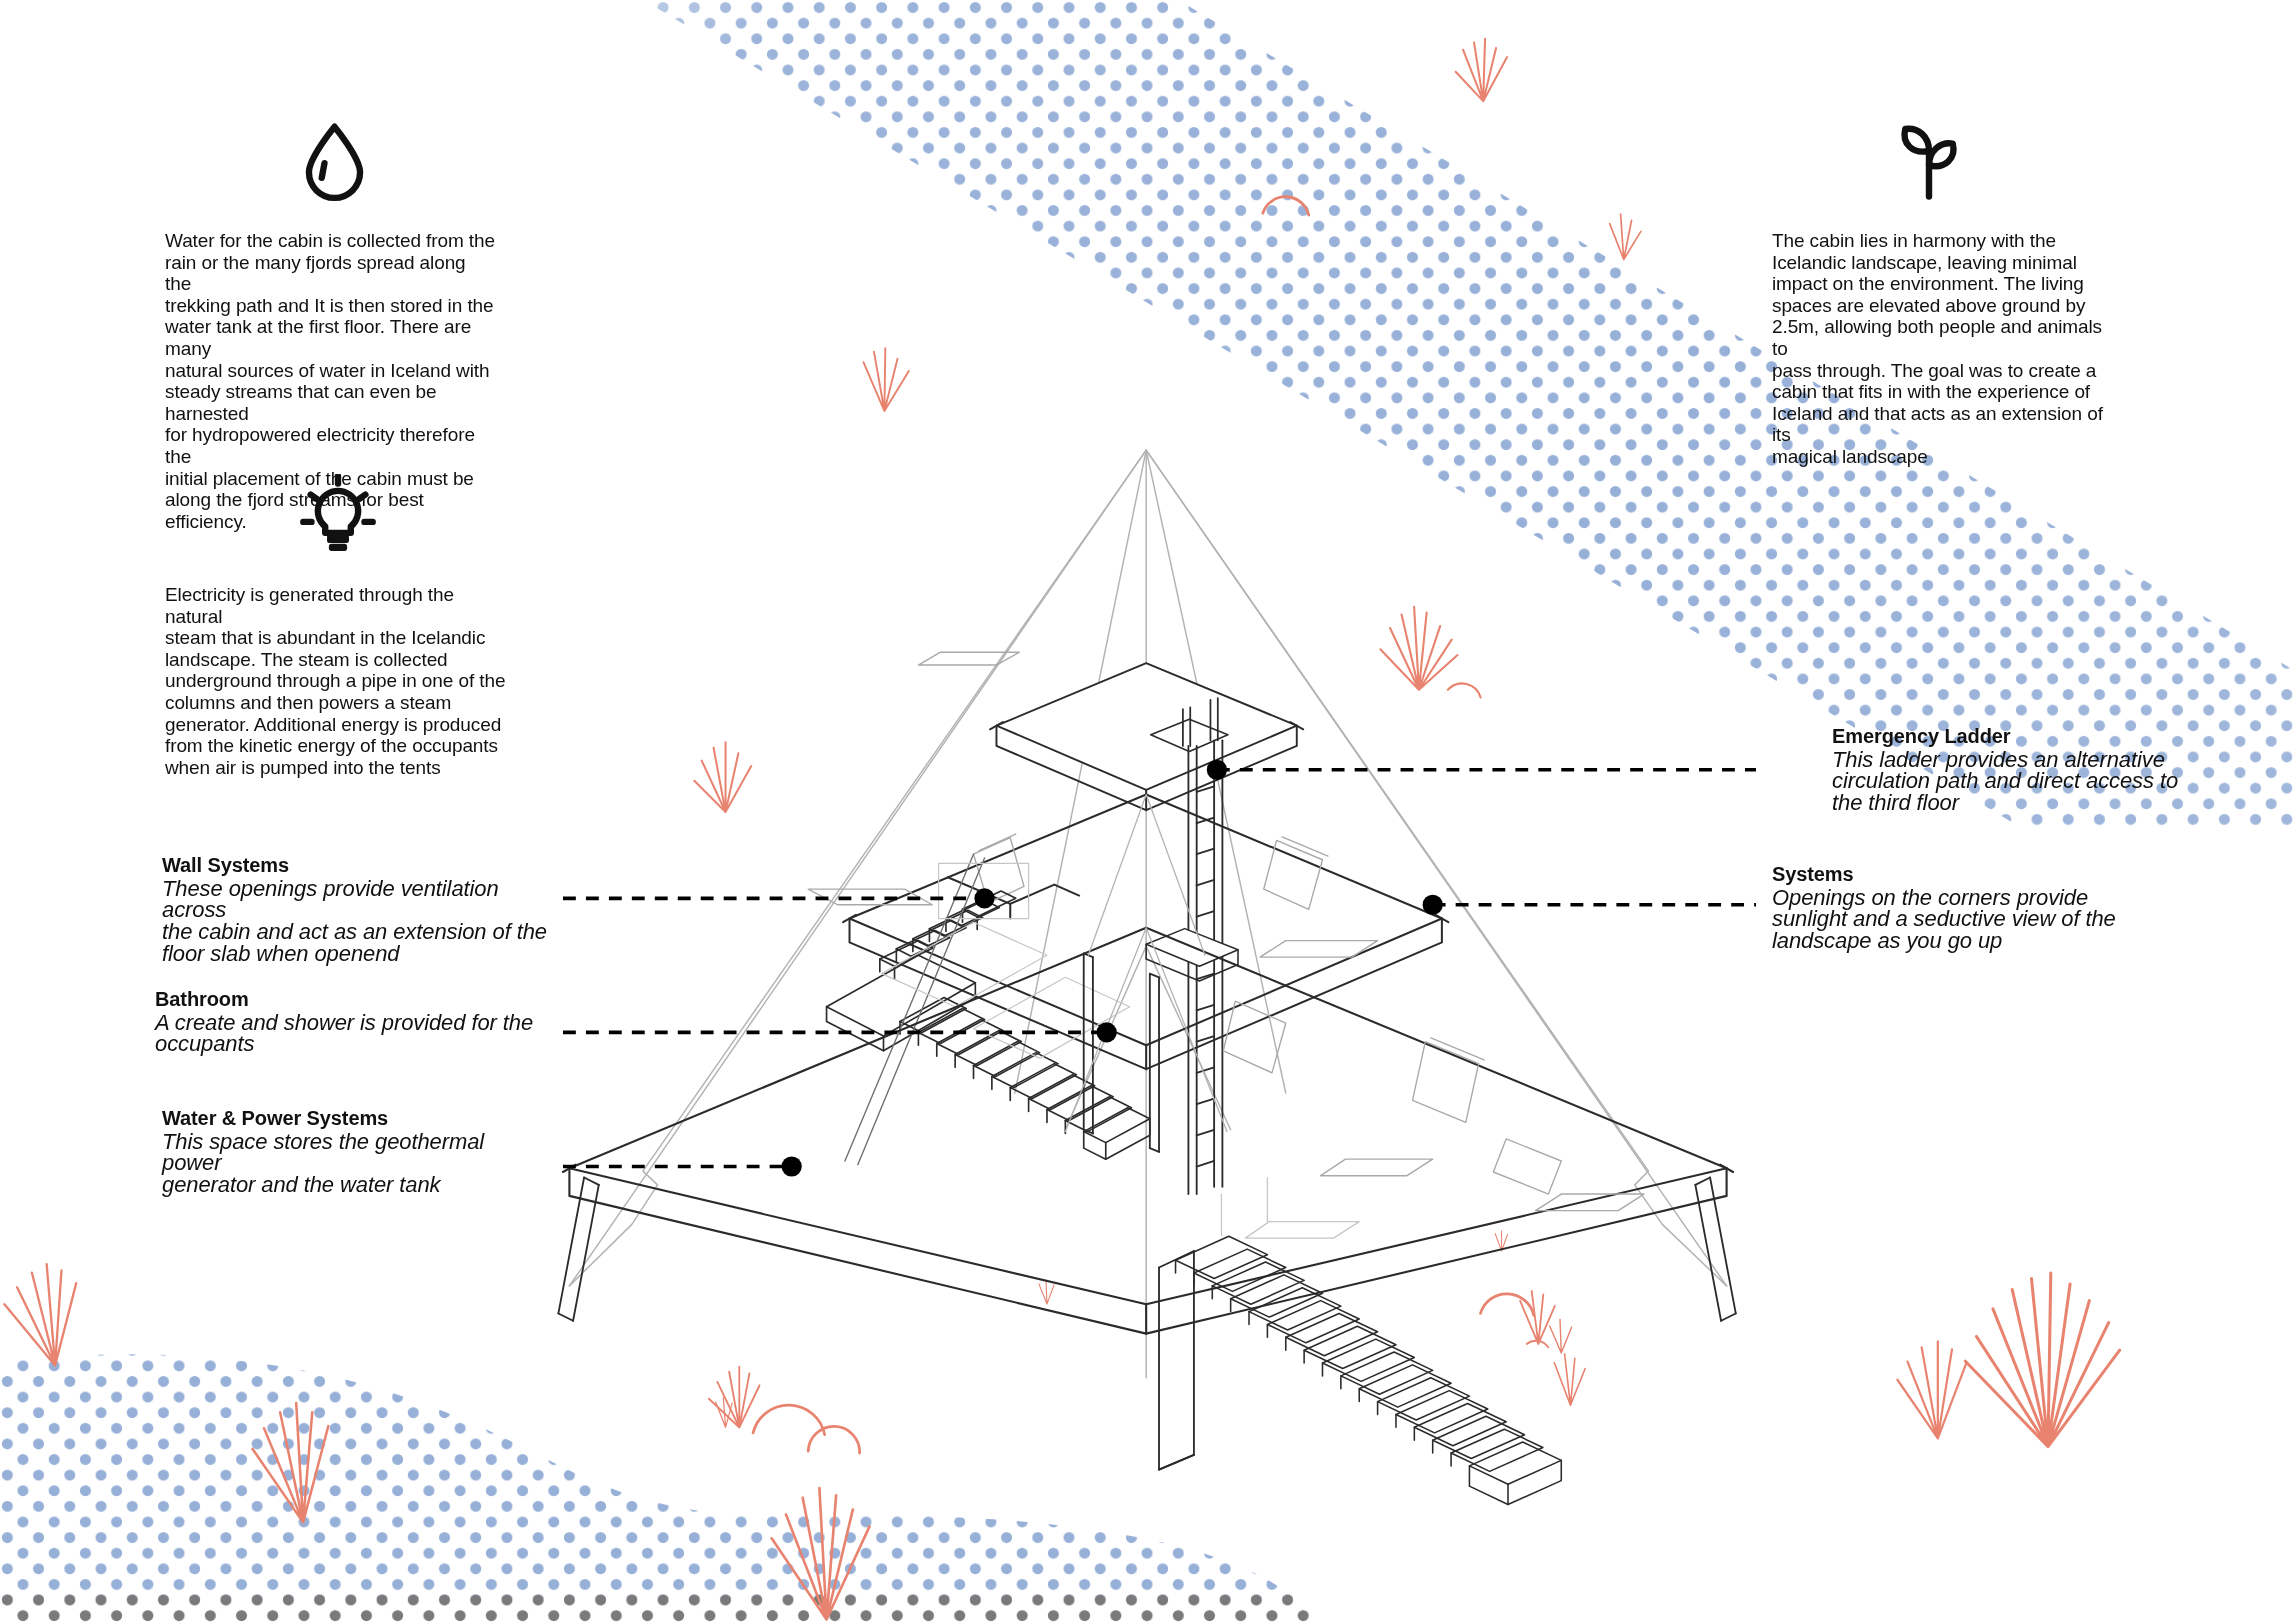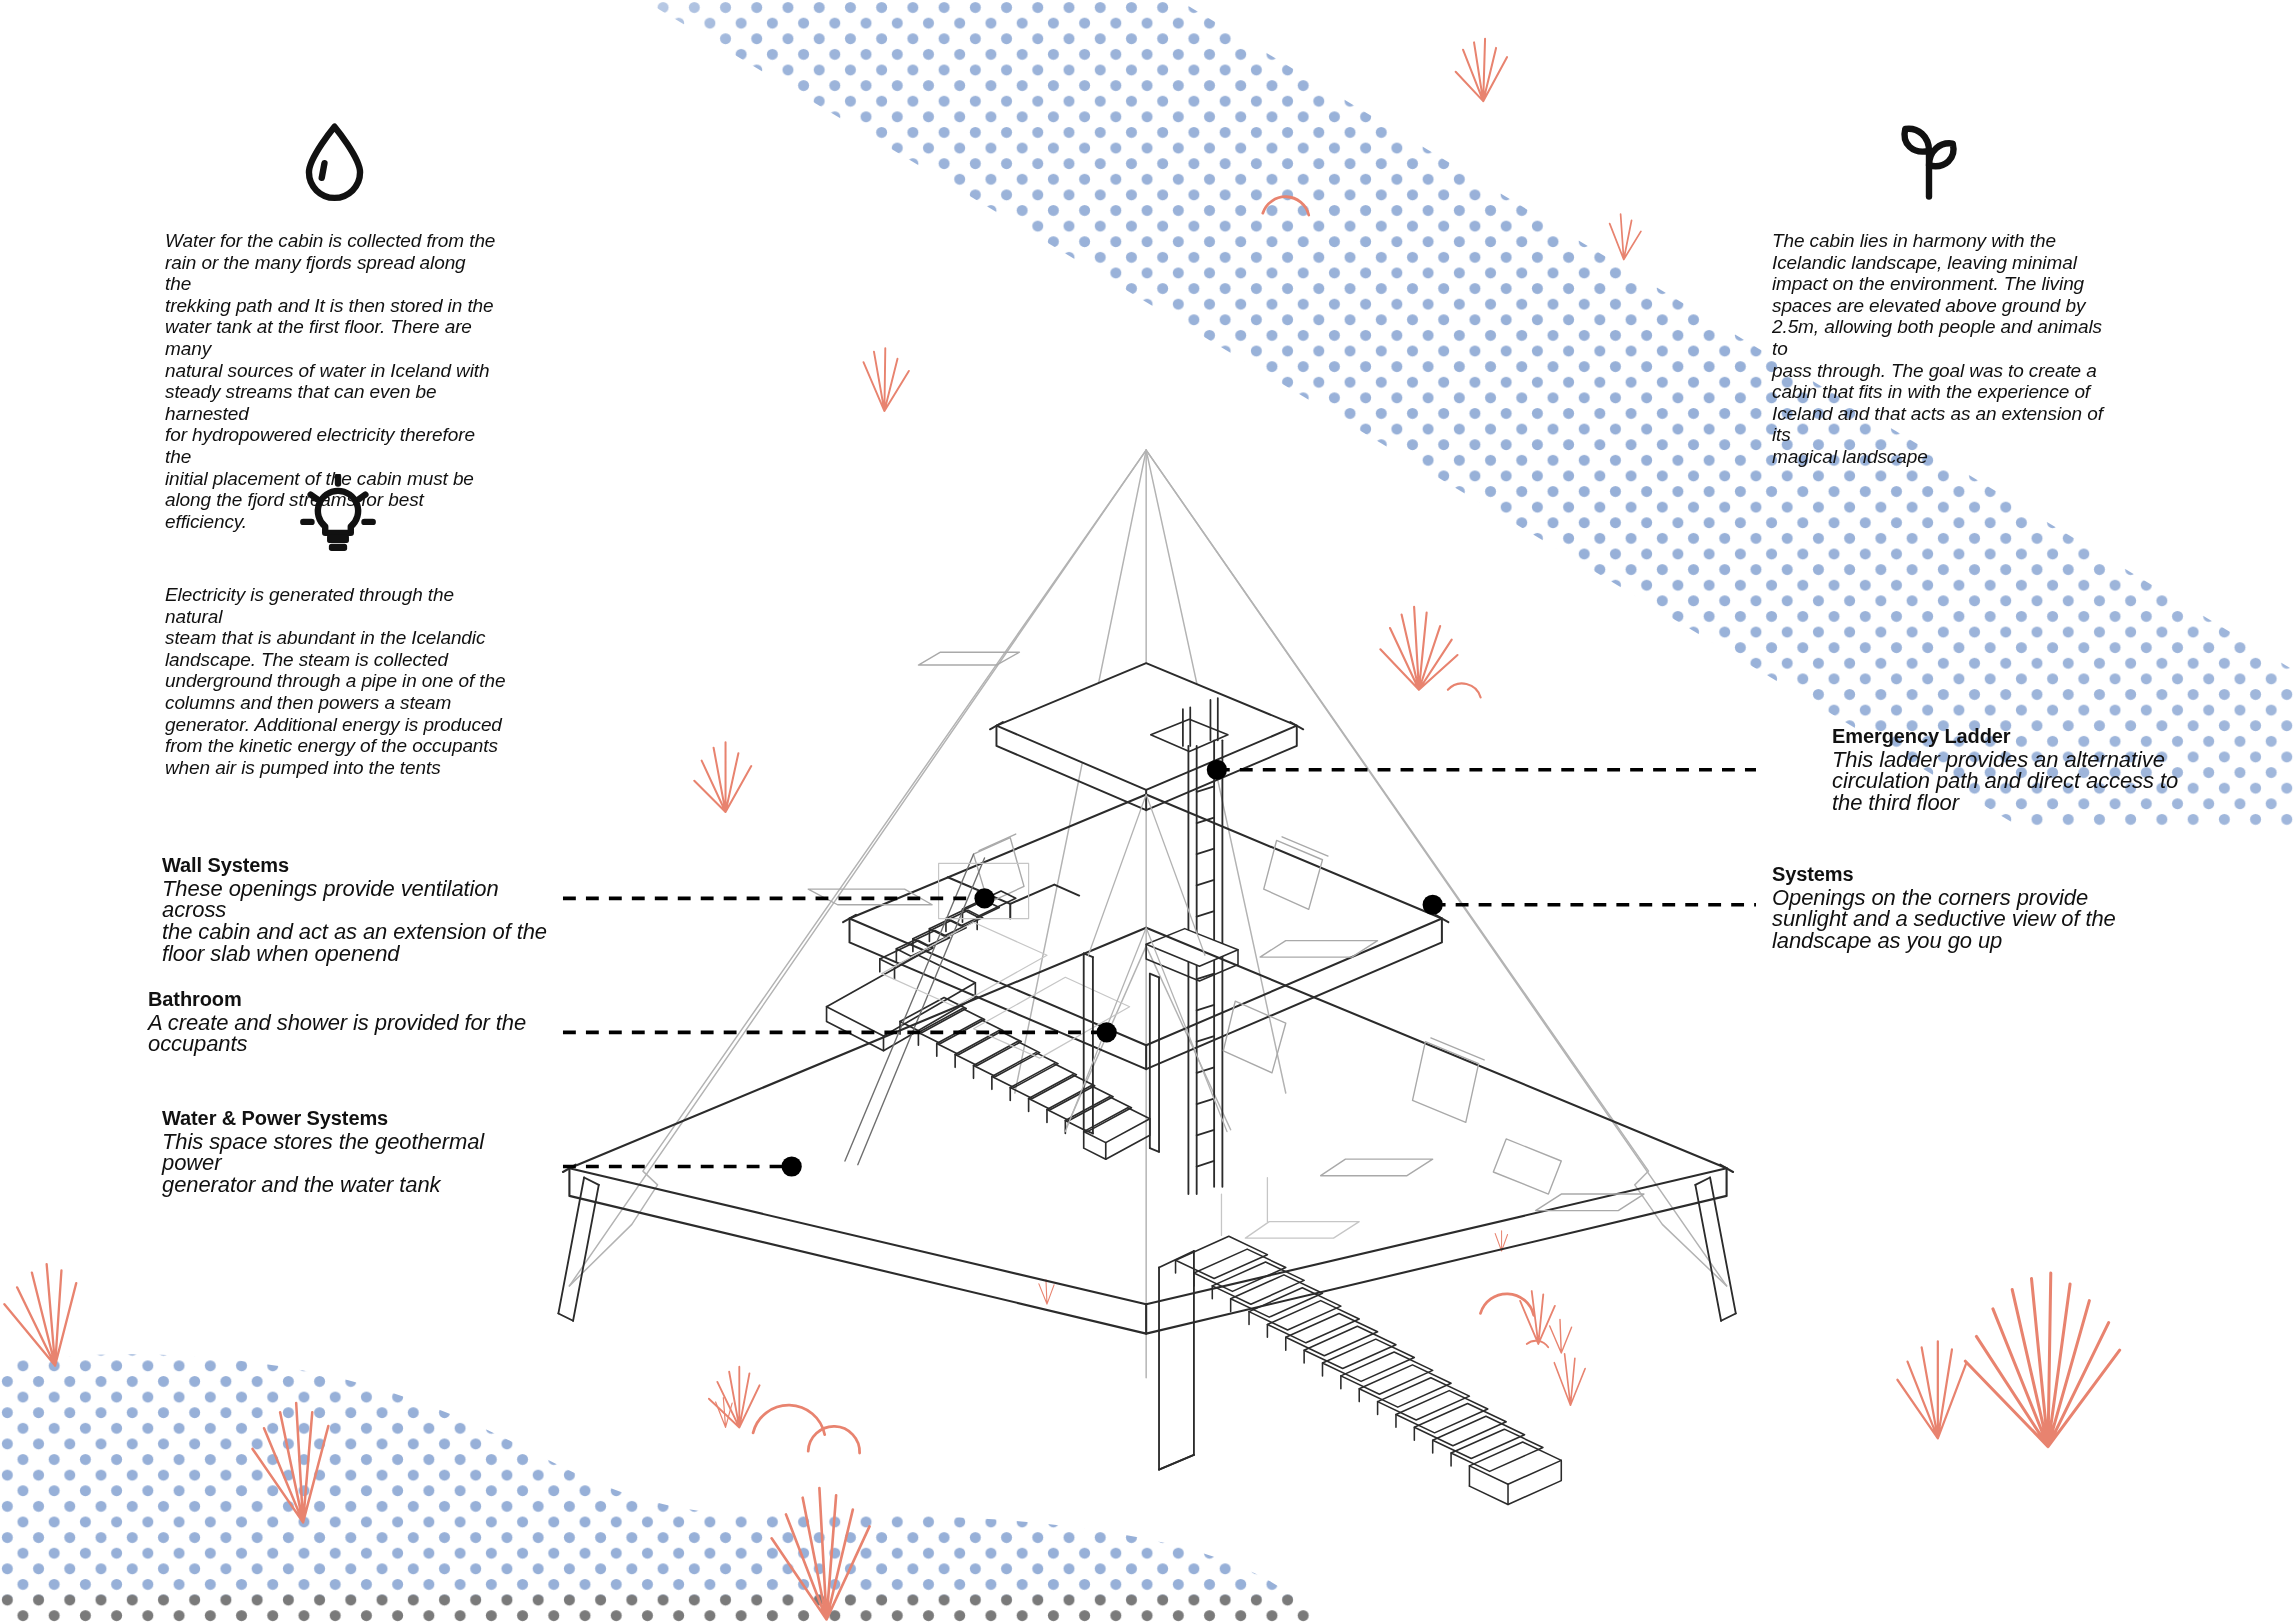--- a/index.html
+++ b/index.html
@@ -10,21 +10,20 @@
   }
   .layer{position:absolute;left:0;top:0;width:2296px;height:1624px;}
   #deco{z-index:1;}
   #drawing{z-index:2;}
   #leaders{z-index:3;}
   .txt{position:absolute;z-index:4;}
 
   .icon{position:absolute;z-index:4;}
 
   .para{
-    font-style:italic;
     font-size:19px;
     line-height:21.6px;
     letter-spacing:-0.1px;
     white-space:pre-line;
   }
   .callout-title{
     font-weight:bold;
     font-size:20px;
     line-height:23px;
     font-style:normal;
@@ -429,21 +428,21 @@
 Iceland and that acts as an extension of its
 magical landscape</div>
 
 <div class="txt" style="left:162px;top:854px;width:386px">
   <div class="callout-title">Wall Systems</div>
   <div class="callout-body">These openings provide ventilation across
 the cabin and act as an extension of the
 floor slab when openend</div>
 </div>
 
-<div class="txt" style="left:148px;top:988px;width:386px">
+<div class="txt" style="left:155px;top:988px;width:386px">
   <div class="callout-title">Bathroom</div>
   <div class="callout-body">A create and shower is provided for the
 occupants</div>
 </div>
 
 <div class="txt" style="left:162px;top:1107px;width:386px">
   <div class="callout-title">Water &amp; Power Systems</div>
   <div class="callout-body">This space stores the geothermal power
 generator and the water tank</div>
 </div>

